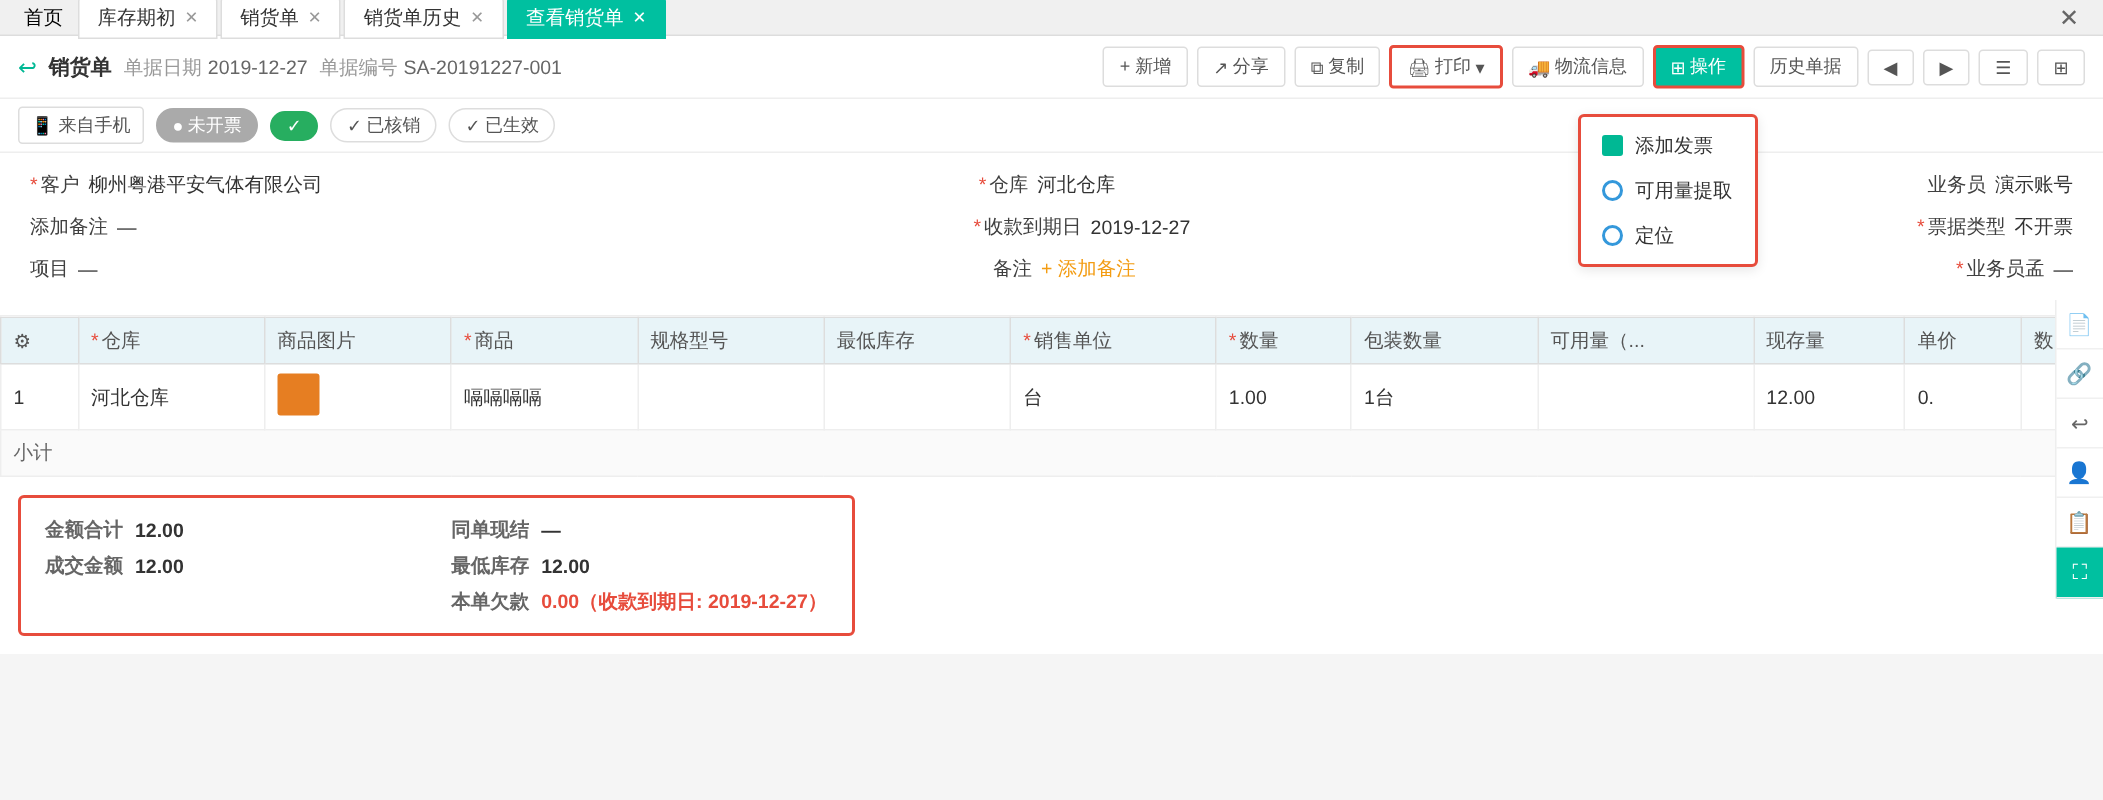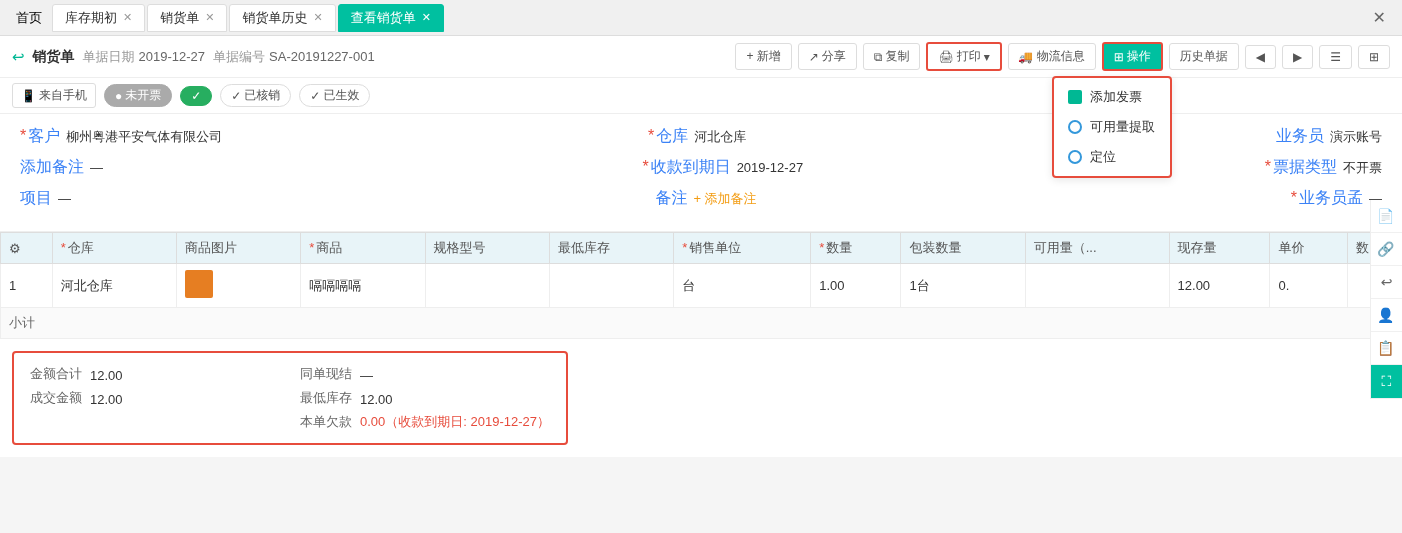--- a/index.html
+++ b/index.html
@@ -1,21 +1,21 @@
 <!DOCTYPE html>
 <html><head>
   <meta charset="utf-8">
   <style>
     * { box-sizing: border-box; margin: 0; padding: 0; }
     body { font-family: 'Microsoft YaHei', Arial, sans-serif; font-size: 13px; background: #f5f5f5; color: #333; }
 
     
     .tab-bar {
       display: flex; align-items: center; background: #f0f0f0; border-bottom: 1px solid #ddd;
-      padding: 0 8px; height: 36px; gap: 2px;
+      padding: 0 8px; height: 24px; gap: 2px;
     }
     .tab {
       display: flex; align-items: center; padding: 0 12px; height: 28px; background: #fff;
       border: 1px solid #ddd; border-radius: 3px 3px 0 0; cursor: pointer; gap: 6px; font-size: 13px;
     }
     .tab.active { background: #00c0a0; color: #fff; border-color: #00c0a0; }
     .tab .close { font-size: 11px; color: #999; cursor: pointer; }
     .tab.active .close { color: #fff; }
     .tab-home { background: none; border: none; font-size: 13px; padding: 0 8px; cursor: pointer; }
     .close-btn { margin-left: auto; font-size: 16px; cursor: pointer; color: #666; padding: 0 8px; }
@@ -41,21 +41,21 @@
       padding: 4px 12px; gap: 8px; height: 36px;
     }
     .btn-sm { display: flex; align-items: center; gap: 3px; padding: 3px 8px; border: 1px solid #ddd; border-radius: 3px; background: #fff; cursor: pointer; font-size: 12px; color: #555; }
     .btn-status { border-radius: 12px; padding: 2px 10px; font-size: 12px; }
     .btn-gray { background: #aaa; color: #fff; border-color: #aaa; }
 
     
     .form-area { background: #fff; padding: 12px 20px; border-bottom: 1px solid #eee; }
     .form-row { display: flex; align-items: center; margin-bottom: 10px; gap: 0; }
     .form-field { display: flex; align-items: center; gap: 6px; flex: 1; }
-    .form-label { color: #3b82f6; font-size: 16px; white-space: nowrap; }
+    .form-label { color: #404040; font-size: 13px; white-space: nowrap; }
     .form-label.required::before { content: '*'; color: #e74c3c; margin-right: 2px; }
     .form-value { color: #333; font-size: 13px; }
     .add-note { color: #f39c12; cursor: pointer; font-size: 13px; }
     .staff-info { margin-left: auto; display: flex; align-items: center; gap: 6px; }
 
     
     .table-area { background: #fff; margin: 0; }
     .data-table { width: 100%; border-collapse: collapse; font-size: 13px; }
     .data-table th {
       background: #e8f4f8; border: 1px solid #ddd; padding: 6px 8px; text-align: left;
@@ -67,21 +67,21 @@
     .product-img { width: 28px; height: 28px; background: #e67e22; display: inline-block; border-radius: 2px; }
 
     
     .bottom-panel { display: flex; gap: 0; background: #fff; }
     .payment-info {
       border: 2px solid #e74c3c; border-radius: 4px; margin: 12px; padding: 12px 16px;
       min-width: 520px; background: #fff;
     }
     .payment-title { font-size: 14px; font-weight: bold; margin-bottom: 10px; }
     .payment-grid { display: grid; grid-template-columns: 1fr 1fr; gap: 6px 20px; }
-    .payment-row { display: flex; align-items: flex-end; gap: 8px; }
+    .payment-row { display: flex; align-items: center; gap: 8px; font-weight: bold; }
     .payment-label { color: #666; font-size: 13px; white-space: nowrap; }
     .payment-value { color: #333; font-size: 13px; }
     .payment-value.overdue { color: #e74c3c; }
 
     
     .right-sidebar {
       position: fixed; right: 0; top: 200px; display: flex; flex-direction: column;
       background: #fff; border-left: 1px solid #eee; width: 32px;
     }
     .sidebar-icon { padding: 8px 6px; cursor: pointer; color: #666; font-size: 14px; text-align: center; border-bottom: 1px solid #f0f0f0; }

